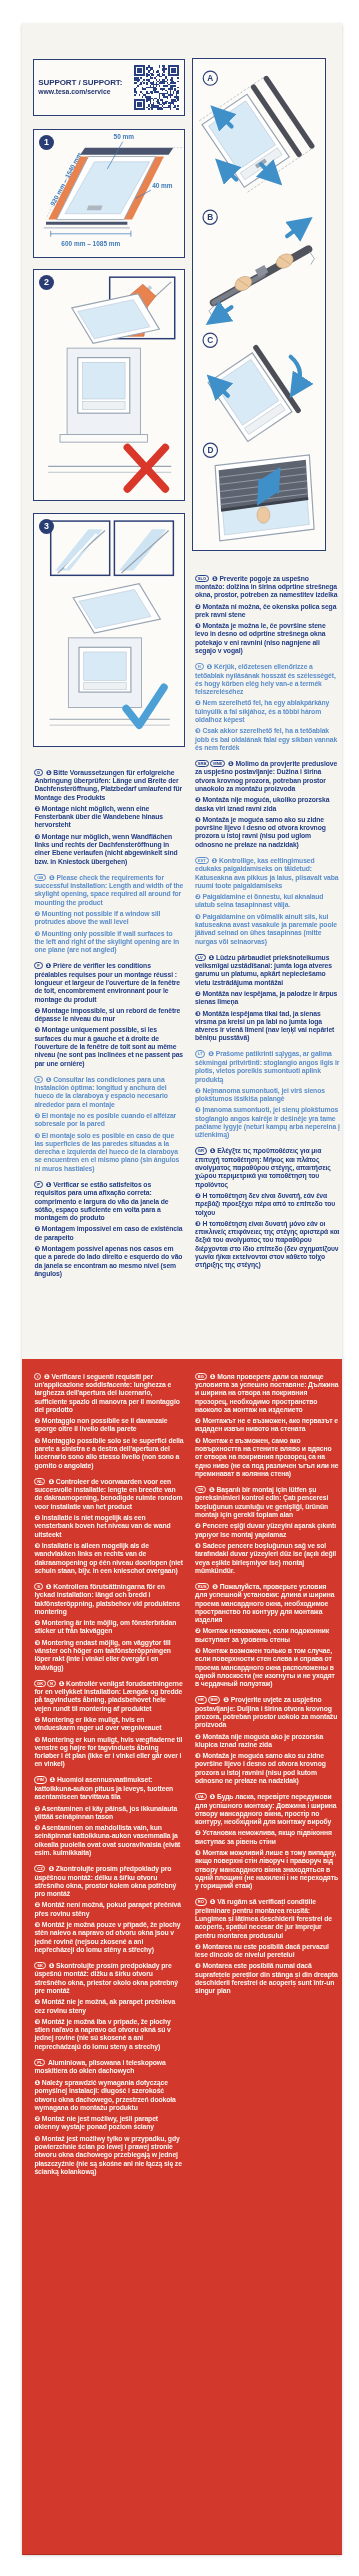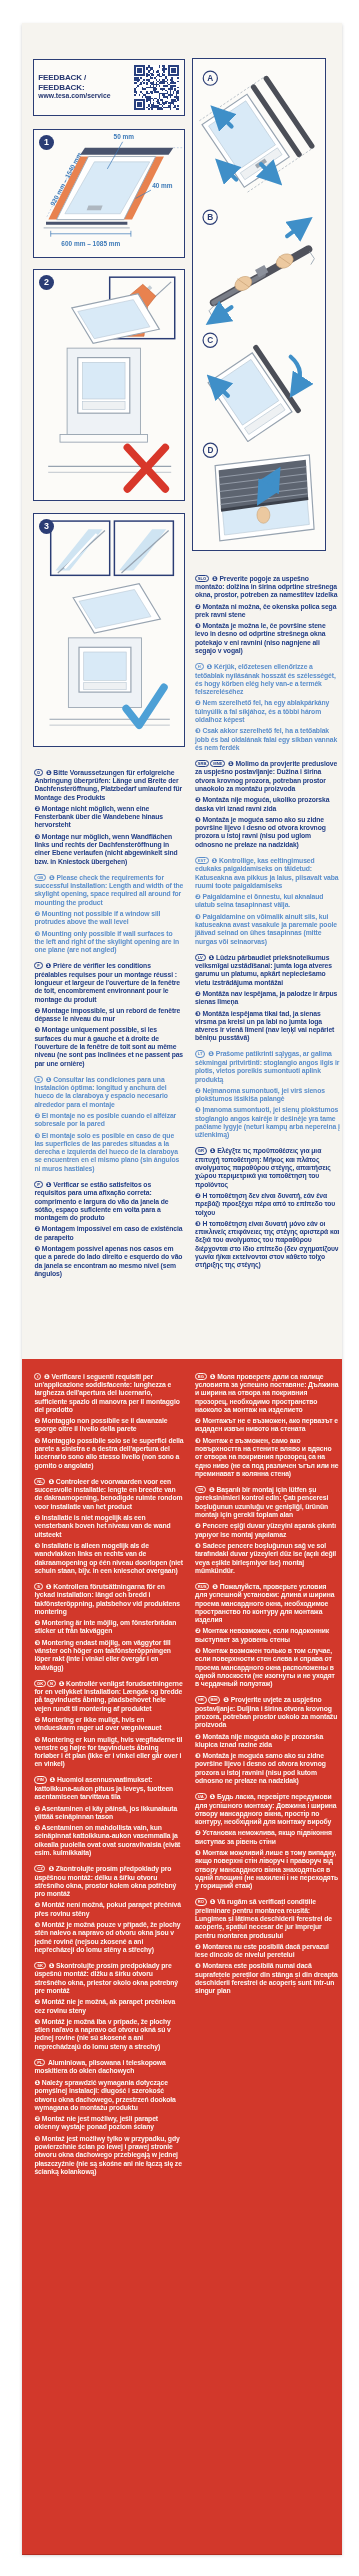--- a/index.html
+++ b/index.html
@@ -55,21 +55,21 @@
 </style>
 </head>
 <body>
 
 <div class="paper">
 
   <div class="red-block"></div>
 
   <div class="box support-box">
     <div class="support-text">
-      <div class="support-title">FEEDBACK / FEEDBACK:</div>
+      <div class="support-title">SUPPORT / SUPPORT:</div>
       <div class="support-url">www.tesa.com/service</div>
     </div>
     <svg id="qr" width="45" height="45" viewBox="0 0 29 29" shape-rendering="crispEdges">
       <rect x="0" y="0" width="29" height="29" fill="#ffffff"></rect>
       <g fill="#28407f">
         <rect x="0" y="0" width="7" height="7"></rect>
           <rect x="22" y="0" width="7" height="7"></rect>
           <rect x="0" y="22" width="7" height="7"></rect>
       </g>
       <g fill="#ffffff">

